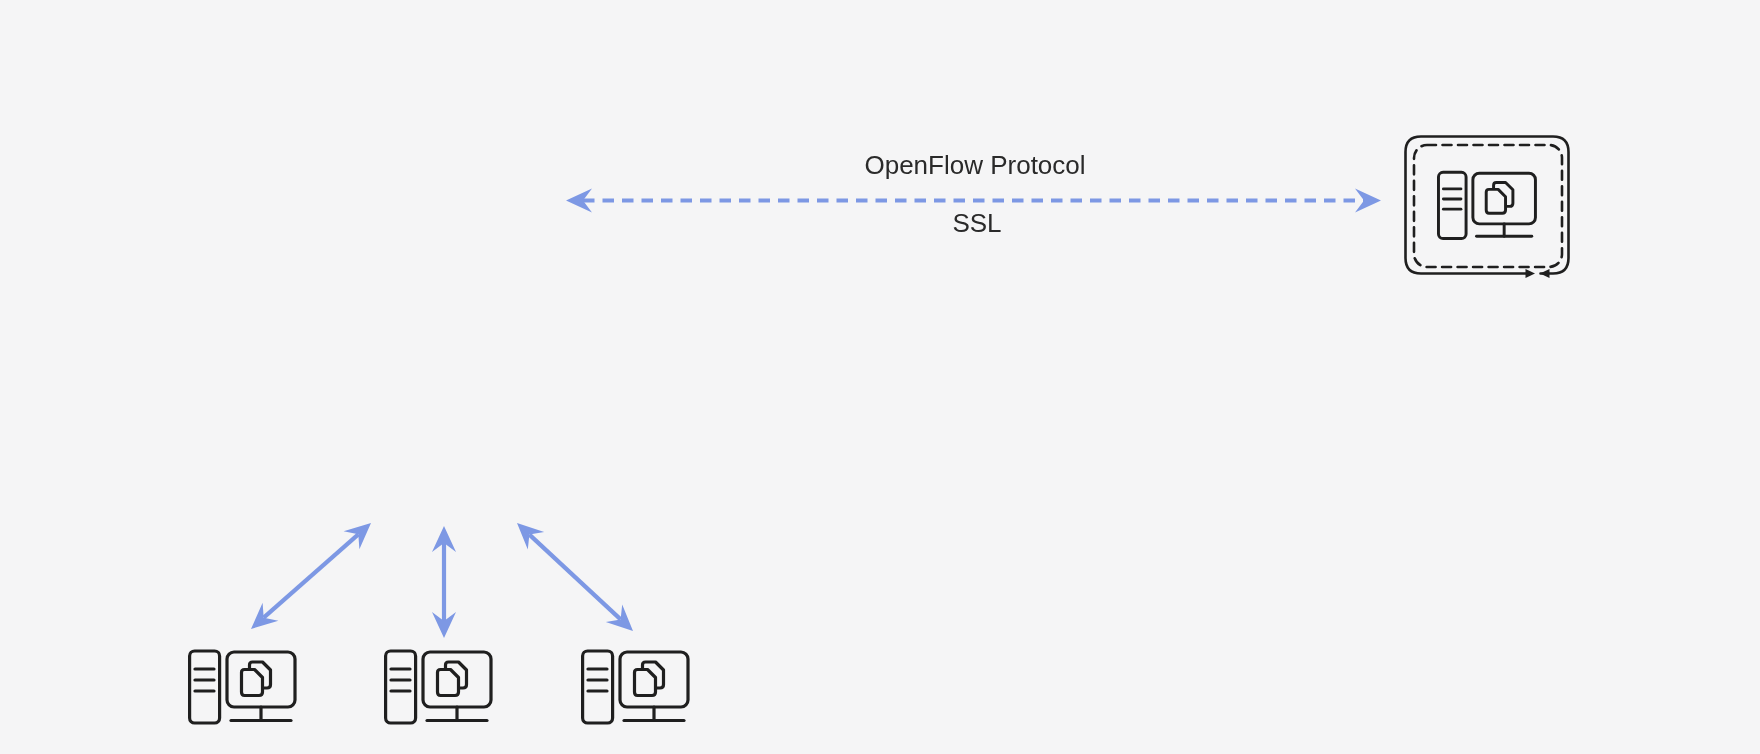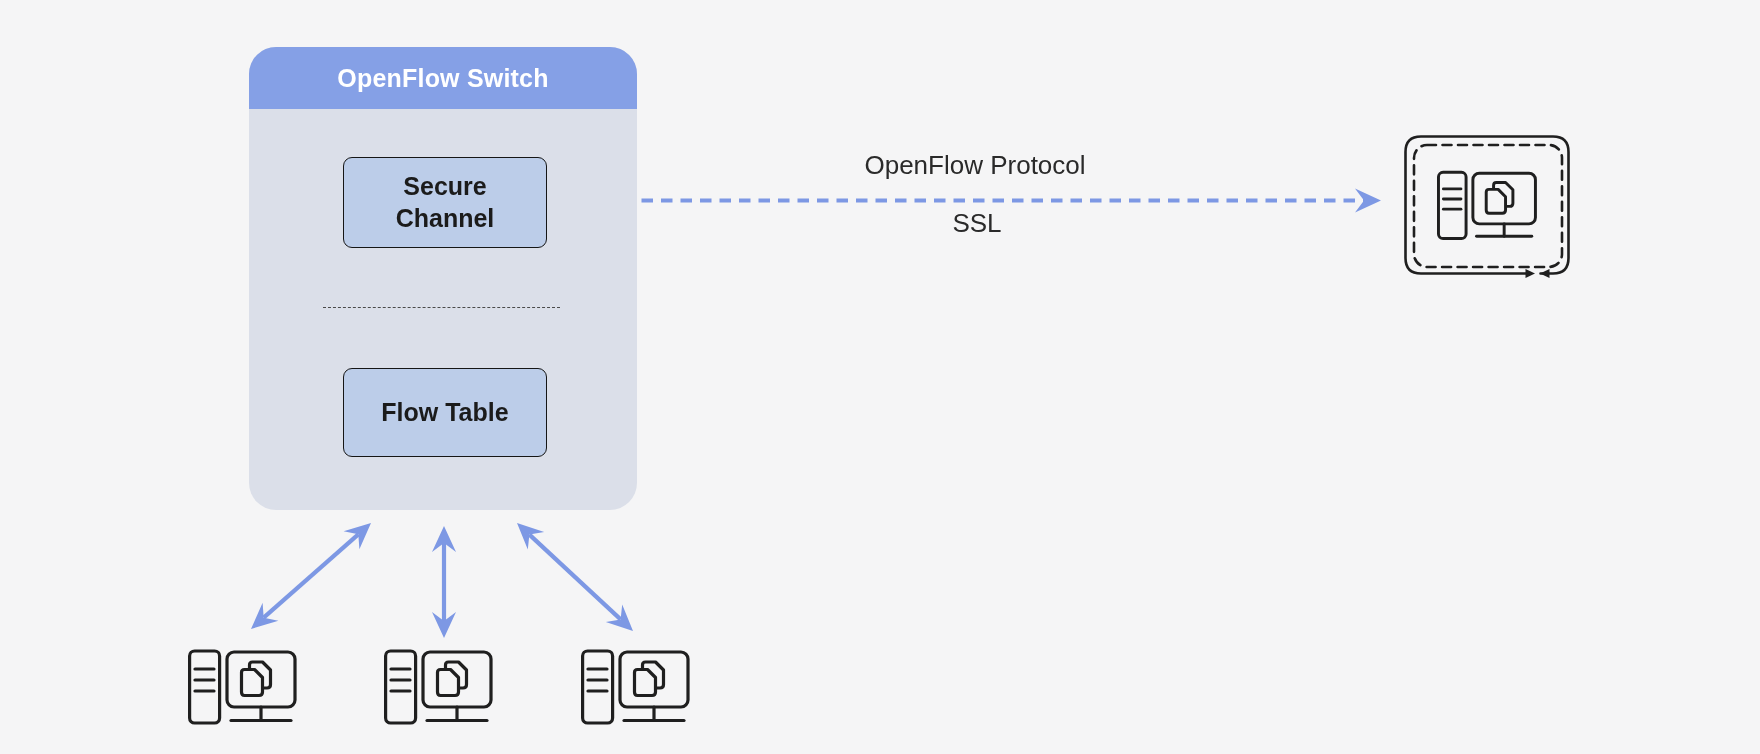--- a/index.html
+++ b/index.html
@@ -137,29 +137,17 @@
       <line class="shaft" x1="529.4" y1="534.6" x2="620.6" y2="619.4" stroke-width="4.2"></line>
       <polygon class="ah" points="517,523 544.2,531.9 529.4,534.6 527.8,549.5"></polygon>
       <polygon class="ah" points="633,631 605.8,622.1 620.6,619.4 622.2,604.5"></polygon>
     </g>
 
     <use href="#ws" transform="translate(188,649)"></use>
     <use href="#ws" transform="translate(384,649)"></use>
     <use href="#ws" transform="translate(581,649)"></use>
   </svg>
 
-  <div class="switch">
-    <div class="switch-header">
-      <span class="switch-title">OpenFlow Switch</span>
-    </div>
-    <div class="node-box secure">
-      <span class="node-label">Secure Channel</span>
-    </div>
-    <div class="switch-divider"></div>
-    <div class="node-box flow">
-      <span class="node-label">Flow Table</span>
-    </div>
-  </div>
 
   <div class="link-label top">OpenFlow Protocol</div>
   <div class="link-label bottom">SSL</div>
 
 </div>
 
 </body></html>

